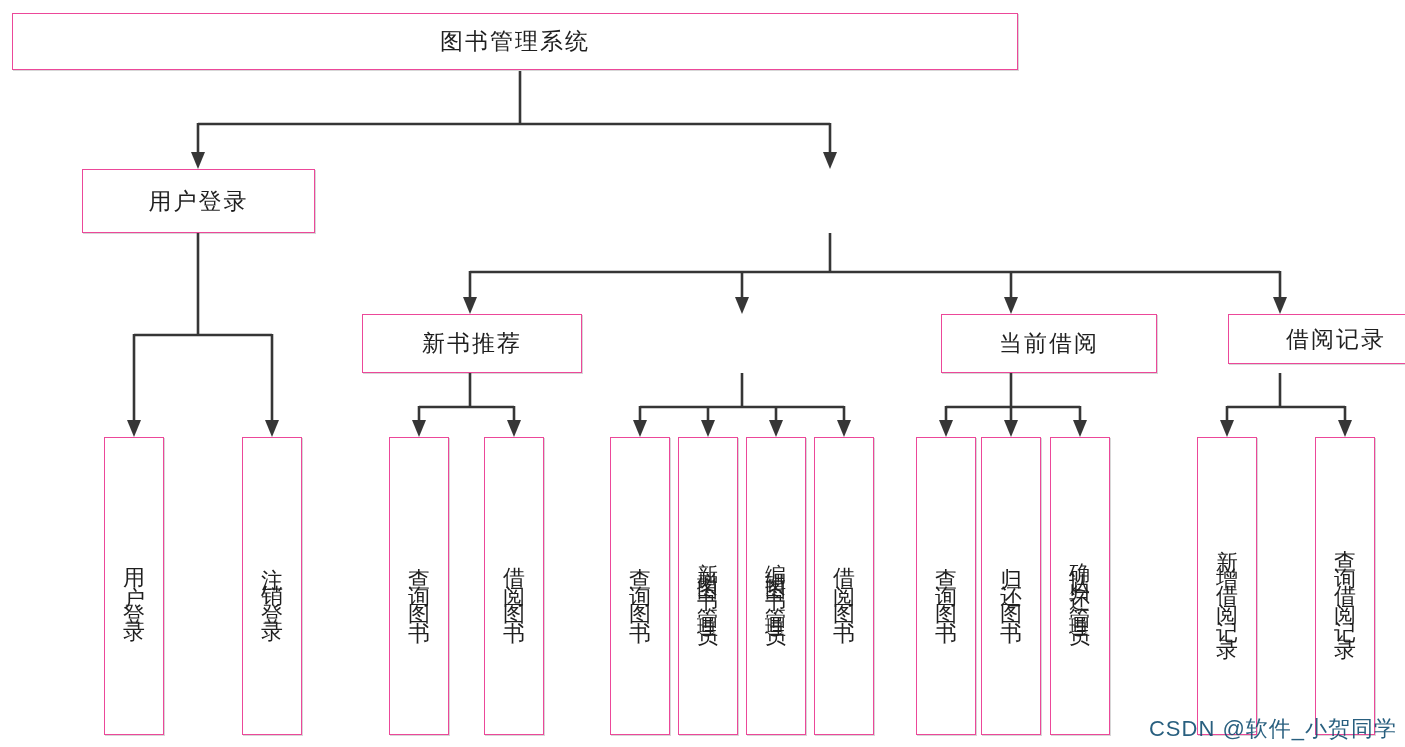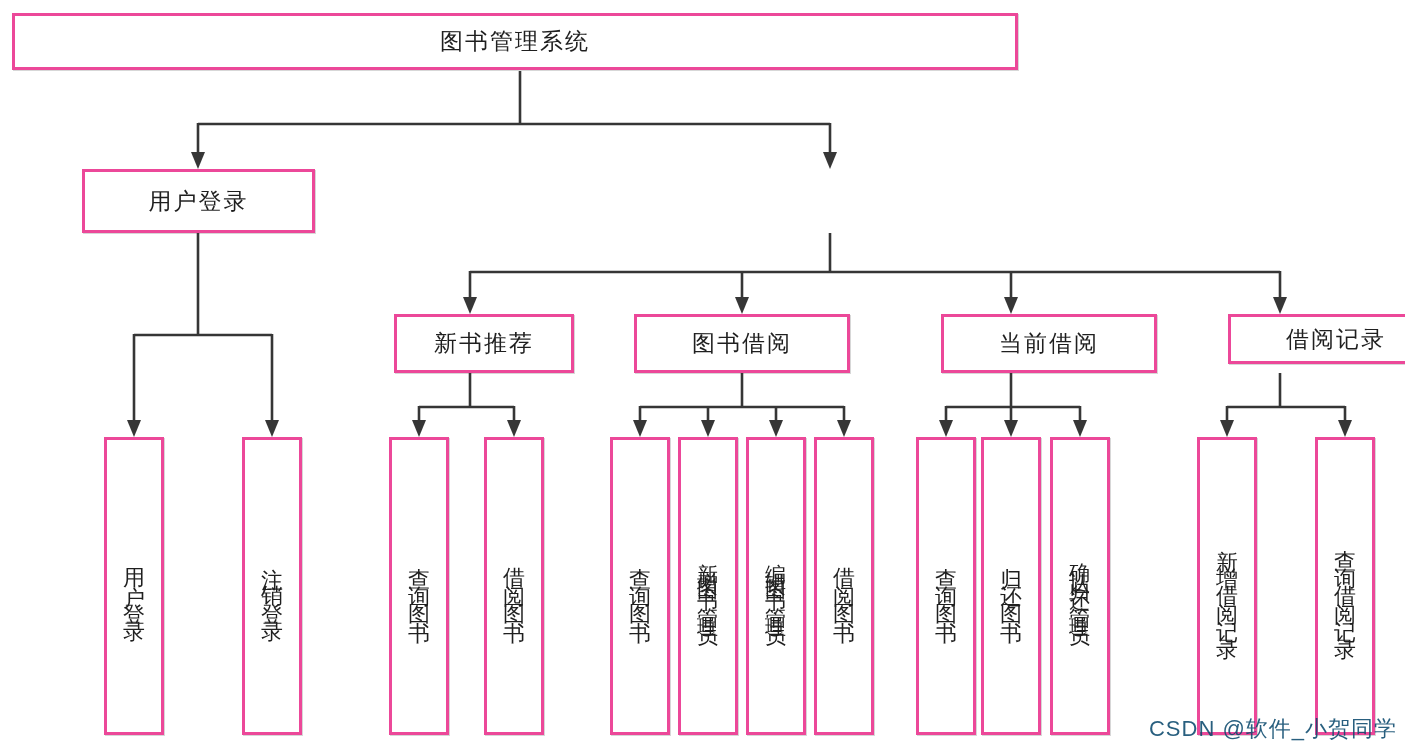--- a/index.html
+++ b/index.html
@@ -6,21 +6,21 @@
   .canvas {
     position:relative;
     width:1405px; height:747px;
     background:#ffffff;
     font-family:"Liberation Sans","DejaVu Sans",sans-serif;
     overflow:hidden;
   }
   .box {
     position:absolute;
     box-sizing:border-box;
-    border:3px solid #ec4899;
+    border:1px solid #ec4899;
     background:#ffffff;
     color:#1f1f1f;
     display:flex;
     align-items:center;
     justify-content:center;
     box-shadow:1px 1px 0 rgba(140,140,140,0.35);
     z-index:2;
   }
   .box.h { font-size:23px; letter-spacing:2px; white-space:nowrap; }
   .box.v {
@@ -51,23 +51,22 @@
 </head>
 <body>
 
 <div class="canvas">
 
   <div class="box h" style="left:12px; top:13px; width:1006px; height:57px;">图书管理系统</div>
 
   <div class="box h" style="left:82px; top:169px; width:233px; height:64px;">用户登录</div>
 
 
-  <div class="box h" style="left:362px; top:314px; width:180px; height:59px;margin-left:32px;">新书推荐</div>
+  <div class="box h" style="left:362px; top:314px; width:220px; height:59px;">新书推荐</div>
 
-  <div class="box h" style="left:634px; top:314px; width:216px; height:59px;">图书借阅</div>
 
   <div class="box h" style="left:941px; top:314px; width:216px; height:59px;">当前借阅</div>
 
   <div class="box h" style="left:1228px; top:314px; width:216px; height:50px;">借阅记录</div>
 
   <div class="box v" style="left:104px; top:437px; width:60px; height:298px;">用户登录</div>
 
   <div class="box v" style="left:242px; top:437px; width:60px; height:298px;">注销登录</div>
 
   <div class="box v" style="left:389px; top:437px; width:60px; height:298px;">查询图书</div>

